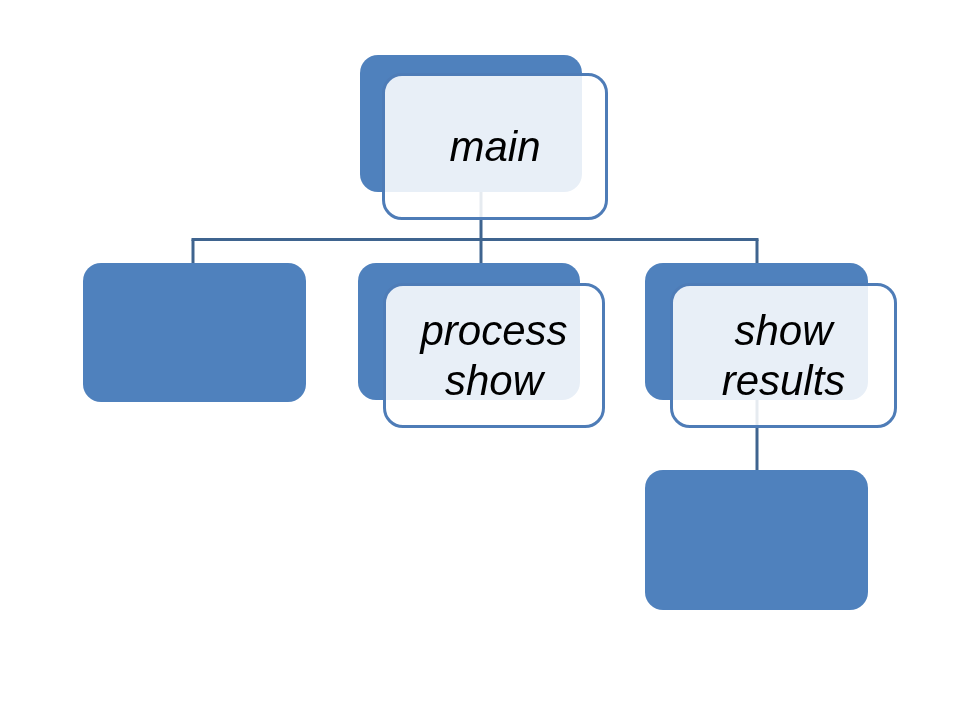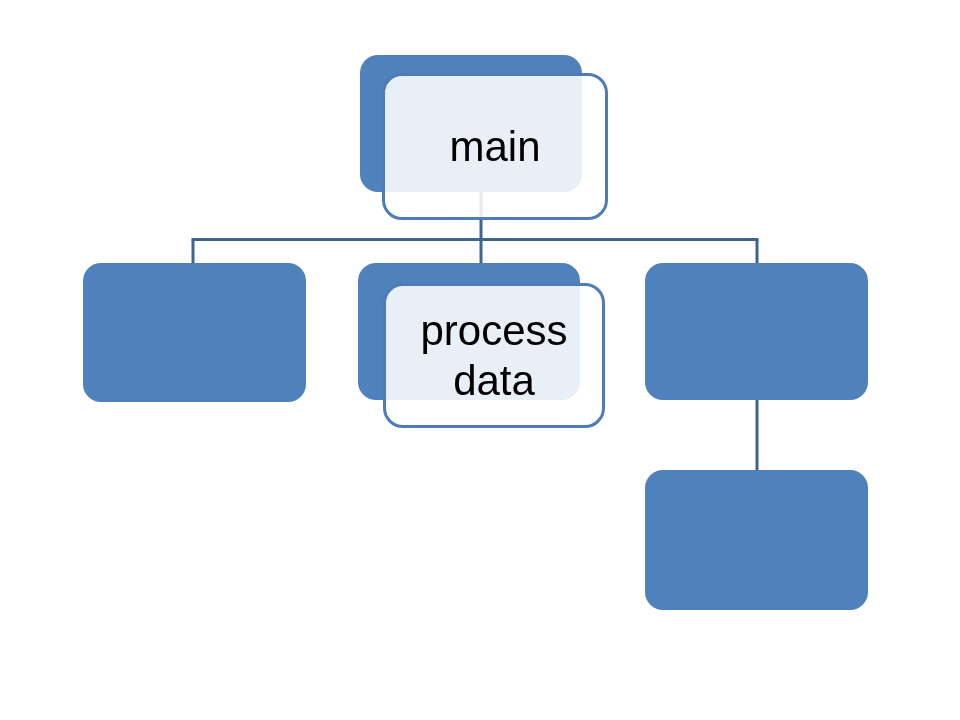--- a/index.html
+++ b/index.html
@@ -36,20 +36,21 @@
     position: absolute;
     box-sizing: border-box;
     background: rgba(255, 255, 255, 0.87);
     border: 3px solid var(--box-border, #4E7CB7);
     border-radius: 20px;
     display: flex;
     align-items: center;
     justify-content: center;
     text-align: center;
     padding: 0 6px;
+    font-style: italic;
   }
   .label {
     font-size: 42px;
     line-height: 1.17;
     color: var(--text, #000000);
   }
   
   .n-main-back    { left: 360px; top:  55px; width: 222px; height: 137px; }
   .n-main-front   { left: 382px; top:  73px; width: 226px; height: 147px; }
   .n-get-back     { left:  83px; top: 263px; width: 223px; height: 139px; }
@@ -83,20 +84,23 @@
 
   <div class="back n-main-back"></div>
   <div class="front n-main-front">
     <span class="label">main</span>
   </div>
 
   <div class="back n-get-back"></div>
 
   <div class="back n-process-back"></div>
   <div class="front n-process-front">
-    <span class="label">process data</span>
+    <span class="label">process show</span>
   </div>
 
   <div class="back n-show-back"></div>
+  <div class="front n-show-front">
+    <span class="label">show results</span>
+  </div>
 
   <div class="back n-pause-back"></div>
 
 </div>
 
 </body></html>

